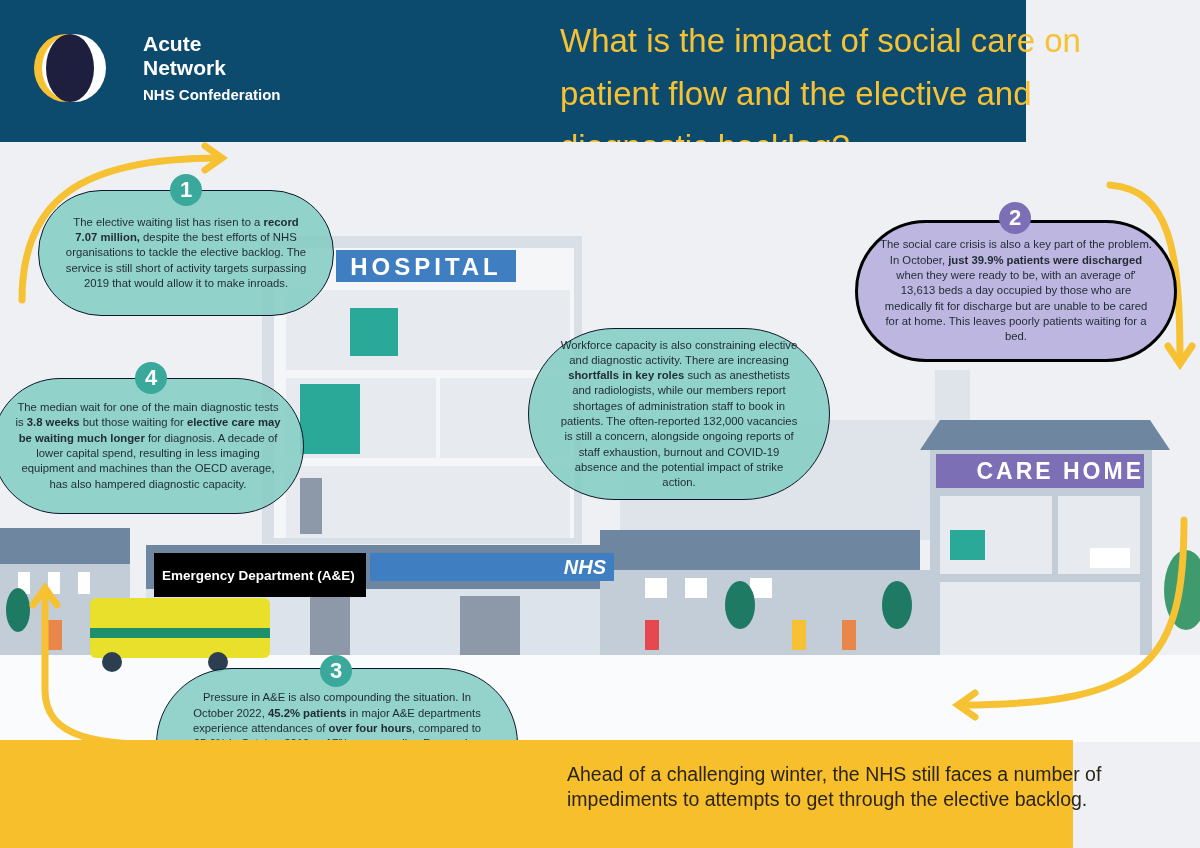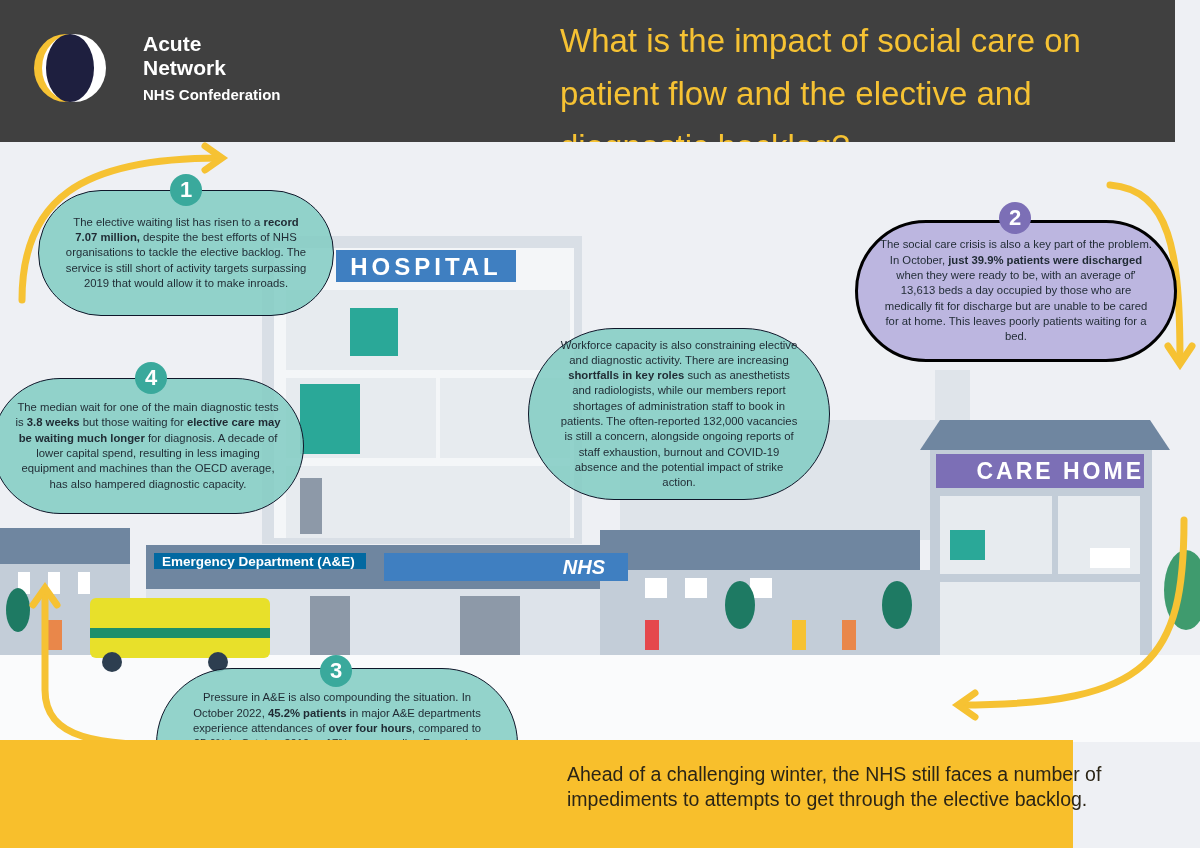--- a/index.html
+++ b/index.html
@@ -1,17 +1,17 @@
 <!DOCTYPE html>
 <html><head>
 <meta charset="utf-8">
 <style>
   * { box-sizing: border-box; margin: 0; padding: 0; }
   body { width: 1200px; height: 848px; overflow: hidden; background: #eef0f4; font-family: "Liberation Sans", sans-serif; position: relative; }
-  .header { position: absolute; left: 0; top: 0; width: 1175px; height: 142px; background: #404040; }
+  .header { position: absolute; left: 0; top: 0; width: 1026px; height: 142px; background: #0c4a6e; }
   .logo { position: absolute; left: 32px; top: 32px; width: 74px; height: 72px; }
   .brand { position: absolute; left: 143px; top: 32px; color: #fff; font-weight: bold; }
   .brand .l1 { font-size: 21px; line-height: 24px; }
   .brand .l3 { font-size: 15px; margin-top: 6px; }
   .title { position: absolute; left: 560px; top: 14px; width: 620px; color: #f6c233; font-size: 33px; line-height: 53px; font-weight: normal; }
   .scene { position: absolute; left: 0; top: 142px; width: 1200px; height: 600px; }
   .footer { position: absolute; left: 0; top: 740px; width: 1073px; height: 108px; background: #f8bf2c; }
   .footer-text { position: absolute; left: 567px; top: 22px; width: 620px; font-size: 19.5px; line-height: 25px; color: #2b2516; }
   .bubble { position: absolute; border-radius: 999px; text-align: center; color: #1f2a33; font-size: 11.3px; line-height: 15.3px; display: flex; align-items: center; justify-content: center; padding: 0 22px; }
   .bubble.teal { background: rgba(132,205,196,0.88); border: 1px solid #0f172a; }
@@ -119,24 +119,24 @@
     <path d="M33 605 L45 588 L57 605"></path>
   </g>
 </svg>
 
 <div class="sign" style="left:336px;top:250px;width:180px;height:34px;justify-content:center;font-size:24px;letter-spacing:4px;">
   <span>HOSPITAL</span>
 </div>
 <div class="sign" style="left:936px;top:454px;width:208px;height:34px;justify-content:flex-end;font-size:23px;letter-spacing:3px;">
   <span>CARE HOME</span>
 </div>
-<div class="sign" style="left:154px;top:553px;width:212px;height:16px;background:#0369a1;padding-left:8px;font-size:13.5px;">
+<div class="sign" style="left:154px;top:553px;width:212px;height:44px;background:#000000;padding-left:8px;font-size:13.5px;">
   <span>Emergency Department (A&amp;E)</span>
 </div>
-<div class="sign" style="left:370px;top:553px;width:244px;height:28px;background:#3f7fc1;justify-content:flex-end;padding-right:23px;font-size:20px;font-style:italic;margin-left:14px;">
+<div class="sign" style="left:370px;top:553px;width:244px;height:28px;background:#3f7fc1;justify-content:flex-end;padding-right:8px;font-size:20px;font-style:italic;">
   <span>NHS</span>
 </div>
 
 <div class="bubble teal" style="left:38px;top:190px;width:296px;height:126px;">
   <p><span>The elective waiting list has risen to a </span><b>record 7.07 million,</b><span> despite the best efforts of NHS organisations to tackle the elective backlog. The service is still short of activity targets surpassing 2019 that would allow it to make inroads.</span></p>
 </div>
 <div class="badge teal" style="left:170px;top:174px;">1</div>
 
 <div class="bubble purple" style="left:855px;top:220px;width:322px;height:142px;">
   <p><span>The social care crisis is also a key part of the problem. In October, </span><b>just 39.9% patients were discharged</b><span> when they were ready to be, with an average of' 13,613 beds a day occupied by those who are medically fit for discharge but are unable to be cared for at home. This leaves poorly patients waiting for a bed.</span></p>

